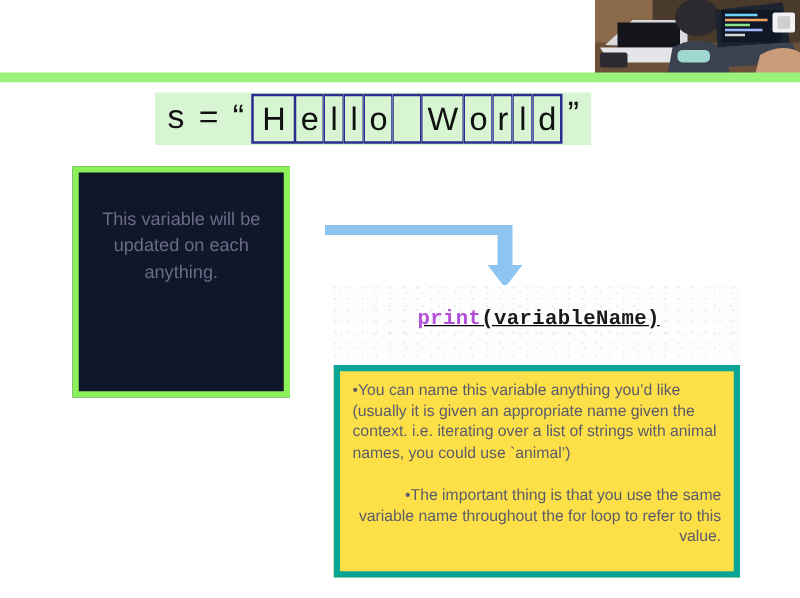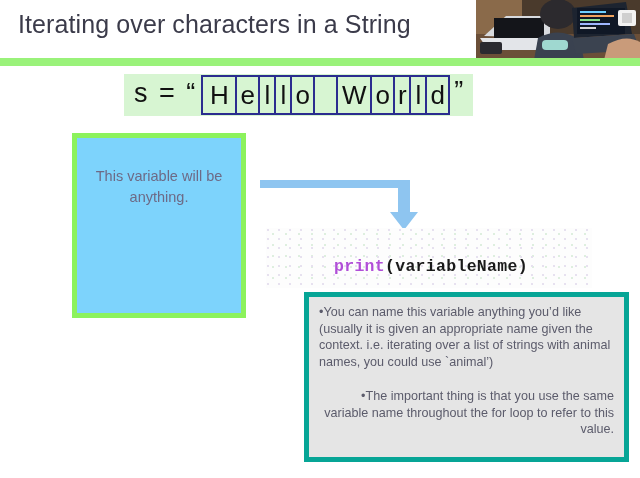--- a/index.html
+++ b/index.html
@@ -62,23 +62,22 @@
   .cell.narrow{min-width:14px;}
   .strip .trail{
     font-size:27px;color:#111;
     padding:0 8px 8px 4px;white-space:nowrap;
   }
 
   
   .green-box{
     position:absolute;left:58px;top:133px;width:174px;height:185px;
     border:5px solid #8cf25c;
-    background:#7dd3fc;
+    background:#0f172a;
     box-sizing:border-box;
-    margin-left:14px;
   }
   .green-box .txt{
     position:absolute;left:0;top:28px;width:100%;
     text-align:center;
     font-size:14.5px;line-height:21px;
     color:#6d6a86;
     font-family:"Liberation Sans",sans-serif;
   }
 
   
@@ -94,58 +93,56 @@
     background-size:11px 9px,13px 11px;
     overflow:hidden;
   }
   .code-line{
     position:absolute;
     font-family:"Liberation Mono",monospace;
     font-size:16.5px;font-weight:bold;letter-spacing:0.3px;
     white-space:pre;
   }
   .code-line.l1{left:4px;top:5px;}
-  .code-line.l2{left:68px;top:29px;}
+  .code-line.l2{left:68px;top:17px;text-decoration:underline;}
   .tok-prompt{color:#d2618d;}
   .tok-kw{color:#f0932b;}
   .tok-var{color:#1a1a1a;}
   .tok-fn{color:#b14fd8;}
   .tok-plain{color:#1a1a1a;}
   .hl-var{
     display:inline-block;
     border:3px solid #8cf25c;
     padding:0px 2px;
     margin:0 1px;
     line-height:18px;
     box-sizing:border-box;
   }
 
   
   .teal-box{
     position:absolute;left:267px;top:292px;width:325px;height:170px;
     border:5px solid #06a596;
-    background:#e5e5e5;
+    background:#fde047;
     box-sizing:border-box;
-    margin-left:37px;
   }
   .teal-box .para{
     font-size:12.6px;line-height:16.5px;color:#5b5b6b;
     font-family:"Liberation Sans",sans-serif;
     padding:0 10px;
     margin:0;
   }
   .teal-box .p1{position:absolute;left:0;top:7px;width:100%;box-sizing:border-box;}
   .teal-box .p2{position:absolute;left:0;top:91px;width:100%;box-sizing:border-box;text-align:right;}
 </style>
 </head>
 <body>
 
 <div id="slide">
 
-  <div class="title">Iterating over characters in a String</div>
 
   <div class="header-photo">
     <svg width="164" height="60" viewBox="0 0 164 60">
       <rect x="0" y="0" width="164" height="60" fill="#4a3a2c"></rect>
       <rect x="0" y="0" width="46" height="60" fill="#8a6a4a"></rect>
       <rect x="0" y="34" width="164" height="26" fill="#6b4f38"></rect>
 
       <polygon points="8,36 30,16 74,16 74,38" fill="#d8dade"></polygon>
       <rect x="18" y="18" width="50" height="20" fill="#14151a"></rect>
       <polygon points="4,38 78,38 86,50 12,50" fill="#e3e5e9"></polygon>
@@ -189,20 +186,21 @@
       <span class="cell narrow">r</span>
       <span class="cell narrow">l</span>
       <span class="cell last">d</span>
     </span>
     <span class="trail">”</span>
   </div>
 
   <div class="green-box">
     <div class="txt">
       <div>This variable will be</div>
+      <div>updated on each</div>
       <div>anything.</div>
     </div>
   </div>
 
   <svg class="arrow-svg" viewBox="0 0 170 56">
     <path d="M2 2 H152 V34 H160 L146 52 L132 34 H140 V10 H2 Z" fill="#8ec5f0"></path>
   </svg>
 
   <div class="code-block">
     <div class="code-line l2"><span class="tok-fn">print</span><span class="tok-plain">(</span><span class="tok-plain">variableName</span><span class="tok-plain">)</span></div>

